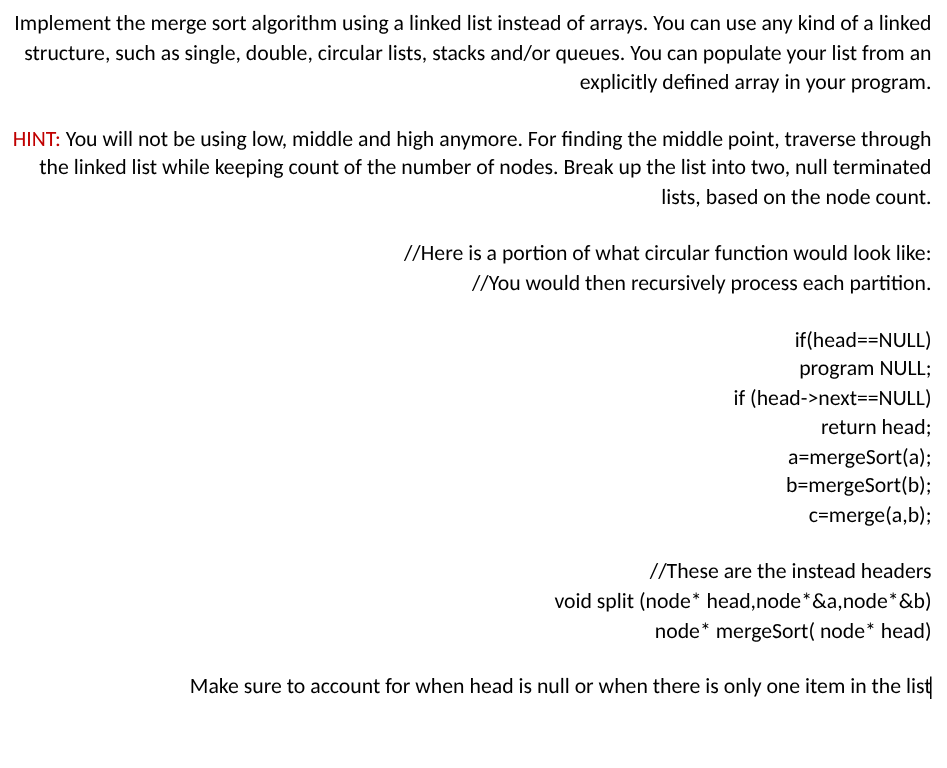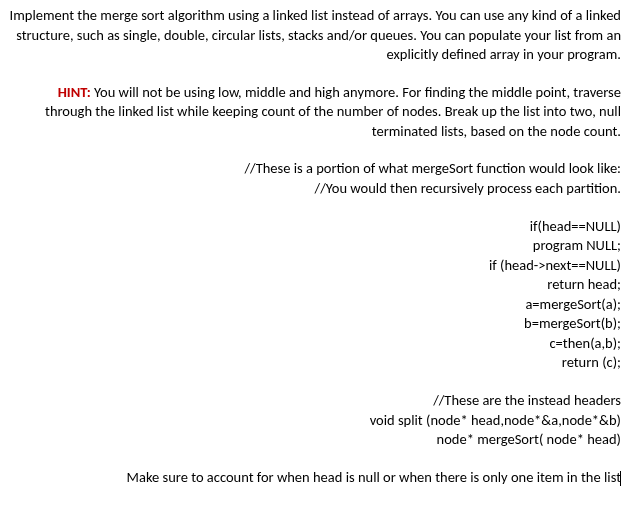--- a/index.html
+++ b/index.html
@@ -26,21 +26,21 @@
       margin-bottom: 18px;
     }
     .code-line {
       display: block;
     }
     .indent {
       padding-left: 28px;
     }
     .hint-label {
       color: #c00000;
-      font-weight: bold;
+      font-weight: normal;
     }
     .final {
       margin-top: 2px;
     }
     .cursor {
       display: inline-block;
       width: 1px;
       height: 15px;
       background: #000;
       vertical-align: text-bottom;
@@ -50,33 +50,32 @@
 </head>
 <body>
 
 <div class="para">Implement the merge sort algorithm using a linked list instead of arrays. You can use any kind of a linked structure, such as single, double, circular lists, stacks and/or queues. You can populate your list from an explicitly defined array in your program.</div>
 
 <div class="para">
   <span class="hint-label">HINT:</span><span> You will not be using low, middle and high anymore. For finding the middle point, traverse through the linked list while keeping count of the number of nodes. Break up the list into two, null terminated lists, based on the node count.</span>
 </div>
 
 <div class="code-block">
-  <span class="code-line">//These is a portion of what mergeSort function would look like:</span>
+  <span class="code-line">//Here is a portion of what circular function would look like:</span>
   <span class="code-line">//You would then recursively process each partition.</span>
 </div>
 
 <div class="code-block">
   <span class="code-line">if(head==NULL)</span>
   <span class="code-line indent">program NULL;</span>
   <span class="code-line">if (head-&gt;next==NULL)</span>
   <span class="code-line indent">return head;</span>
   <span class="code-line">a=mergeSort(a);</span>
   <span class="code-line">b=mergeSort(b);</span>
-  <span class="code-line">c=then(a,b);</span>
-  <span class="code-line">return (c);</span>
+  <span class="code-line">c=merge(a,b);</span>
 </div>
 
 <div class="code-block">
   <span class="code-line">//These are the instead headers</span>
   <span class="code-line">void split (node* head,node*&amp;a,node*&amp;b)</span>
   <span class="code-line">node* mergeSort( node* head)</span>
 </div>
 
 <div class="final">
   <span>Make sure to account for when head is null or when there is only one item in the list</span><span class="cursor"></span>

